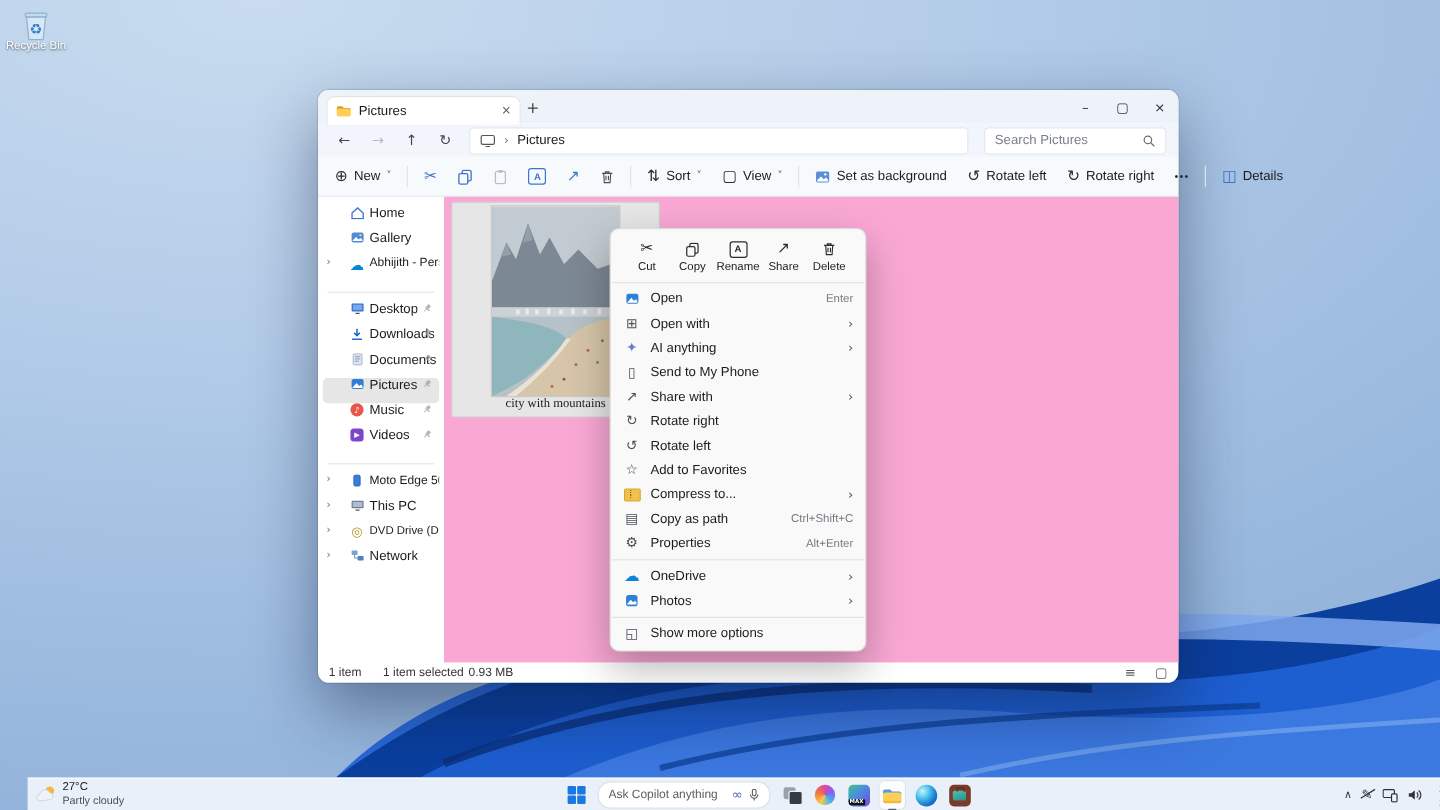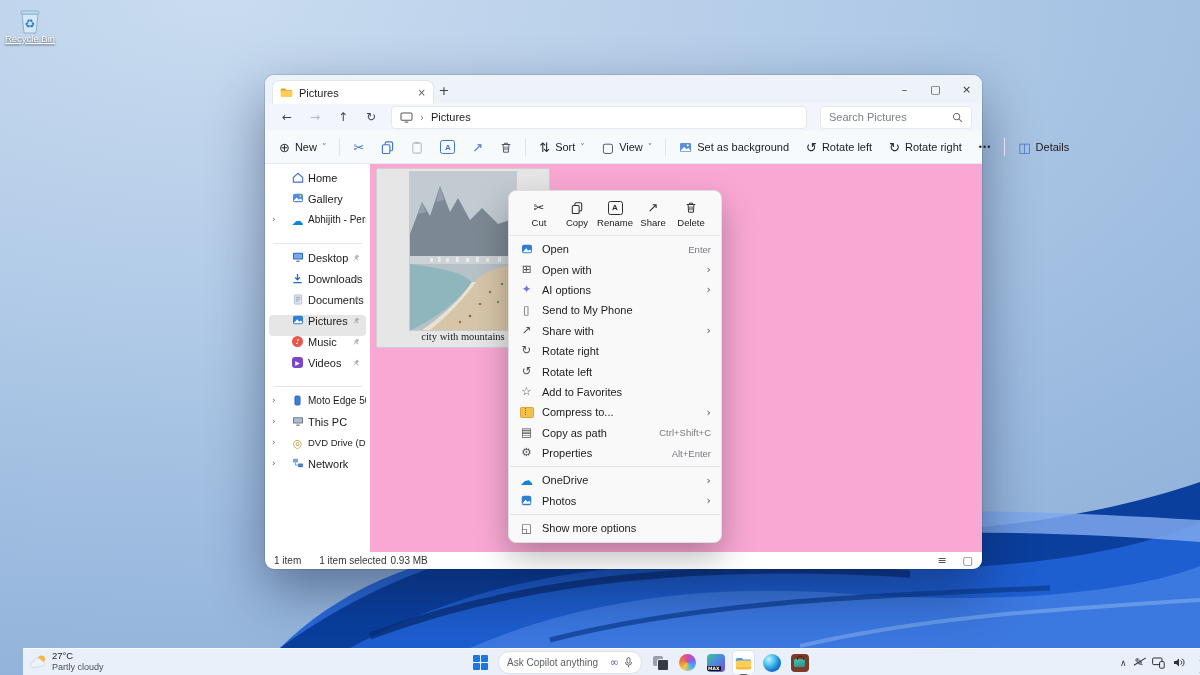--- a/index.html
+++ b/index.html
@@ -5,21 +5,21 @@
   html,body{margin:0;padding:0;}
   body{font-family:"Liberation Sans",sans-serif;color:#1b1b1b;}
   .g{font-family:"DejaVu Sans",sans-serif;}
   .screen{position:relative;width:1200px;height:675px;overflow:hidden;
     background:radial-gradient(130% 110% at 18% 0%,#c9dcef 0%,#b2cbe8 40%,#9cbbdf 75%,#8fb0d8 100%);}
 
   
   .bloom{position:absolute;left:280px;top:468px;width:920px;height:180px;}
   .recycle{position:absolute;left:4px;top:8px;width:52px;text-align:center;cursor:default;}
   .recycle .bin{margin:0 auto;width:26px;height:26px;display:flex;align-items:center;justify-content:center;}
-  .recycle .lbl{font-size:9.5px;color:#fff;text-shadow:0 1px 2px rgba(0,0,0,.65);line-height:1.1;text-decoration:underline;}
+  .recycle .lbl{font-size:9.5px;color:#fff;text-shadow:0 1px 2px rgba(0,0,0,.65);line-height:1.1;}
 
   
   .window{position:absolute;left:265px;top:75px;width:717px;height:494px;background:#fff;border-radius:9px;
     box-shadow:0 22px 55px rgba(10,25,60,.45),0 0 0 1px rgba(0,0,0,.10);display:flex;flex-direction:column;}
   .titlebar{height:28px;background:#eef3fa;border-radius:9px 9px 0 0;position:relative;flex:none;}
   .tab{position:absolute;left:7px;top:5px;height:23px;width:146px;background:#fff;border:1px solid #e2e6ec;border-bottom:none;
     border-radius:7px 7px 0 0;display:flex;align-items:center;gap:6px;padding:0 7px;font-size:11px;}
   .tab .sp{flex:1;}
   .tab-close{font-size:10px;color:#5a5f66;cursor:pointer;}
   .newtab{position:absolute;left:168px;top:4px;width:22px;height:22px;display:flex;align-items:center;justify-content:center;
@@ -489,21 +489,21 @@
       <span class="lb">Open</span>
       <span class="rt">Enter</span>
     </div>
     <div class="mi">
       <span class="ic g" style="color:#4a5059;">⊞</span>
       <span class="lb">Open with</span>
       <span class="ch g">›</span>
     </div>
     <div class="mi">
       <span class="ic g" style="color:#6a78d8;">✦</span>
-      <span class="lb">AI options</span>
+      <span class="lb">AI anything</span>
       <span class="ch g">›</span>
     </div>
     <div class="mi">
       <span class="ic g" style="color:#4a5059;">▯</span>
       <span class="lb">Send to My Phone</span>
     </div>
     <div class="mi">
       <span class="ic g" style="color:#4a5059;">↗</span>
       <span class="lb">Share with</span>
       <span class="ch g">›</span>

